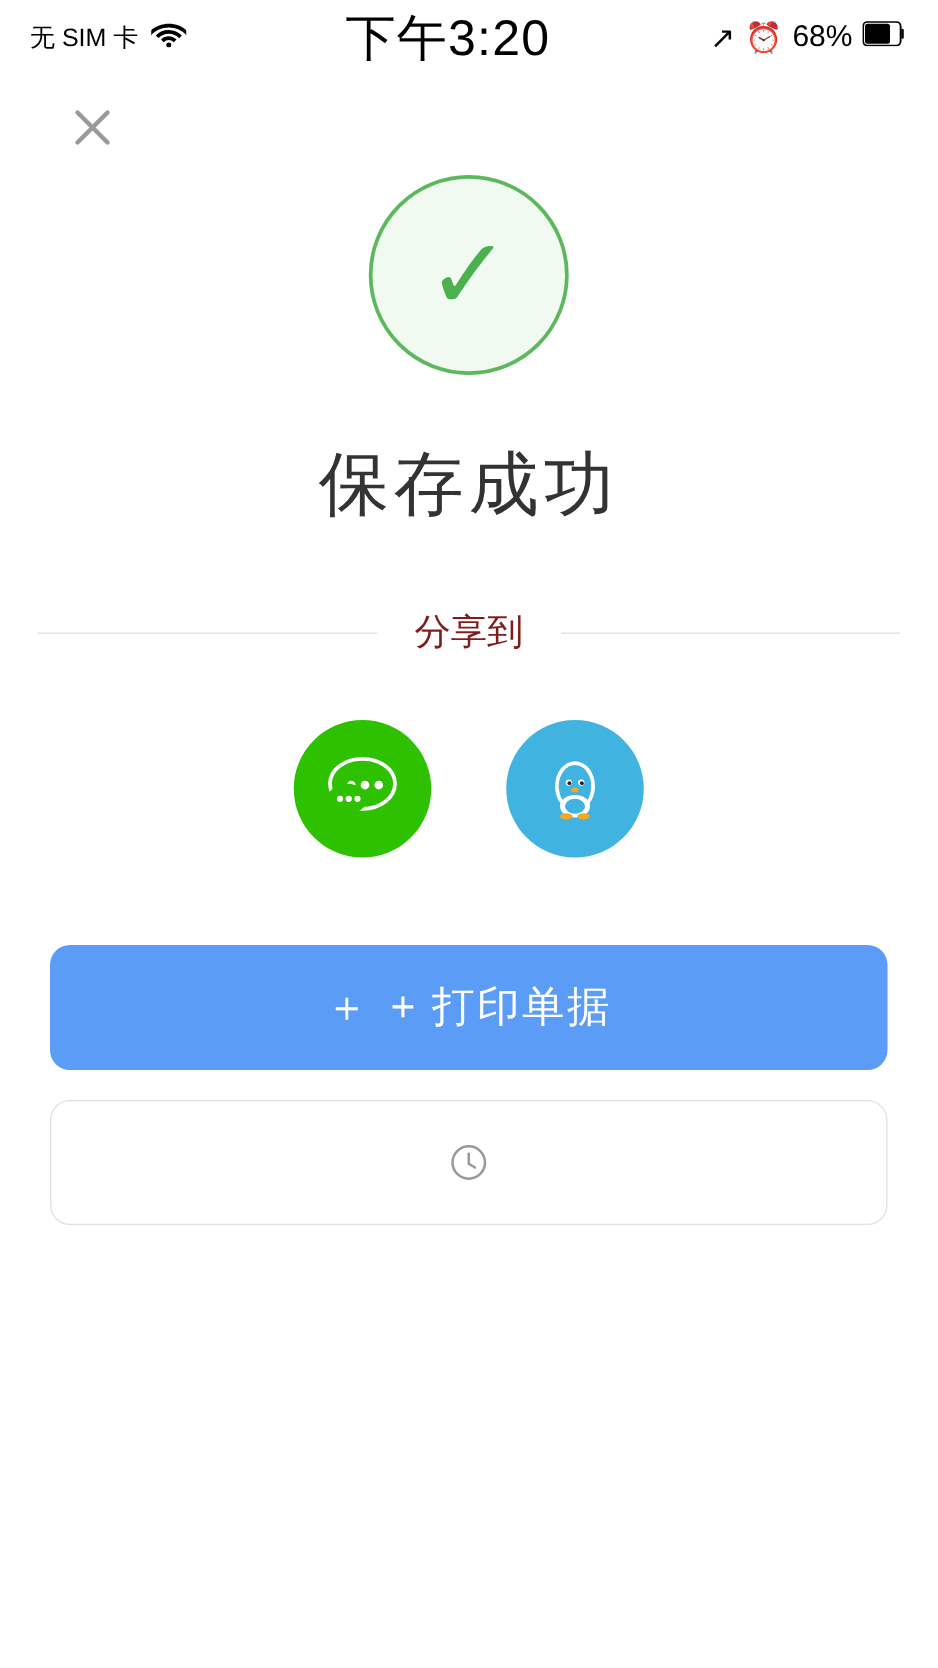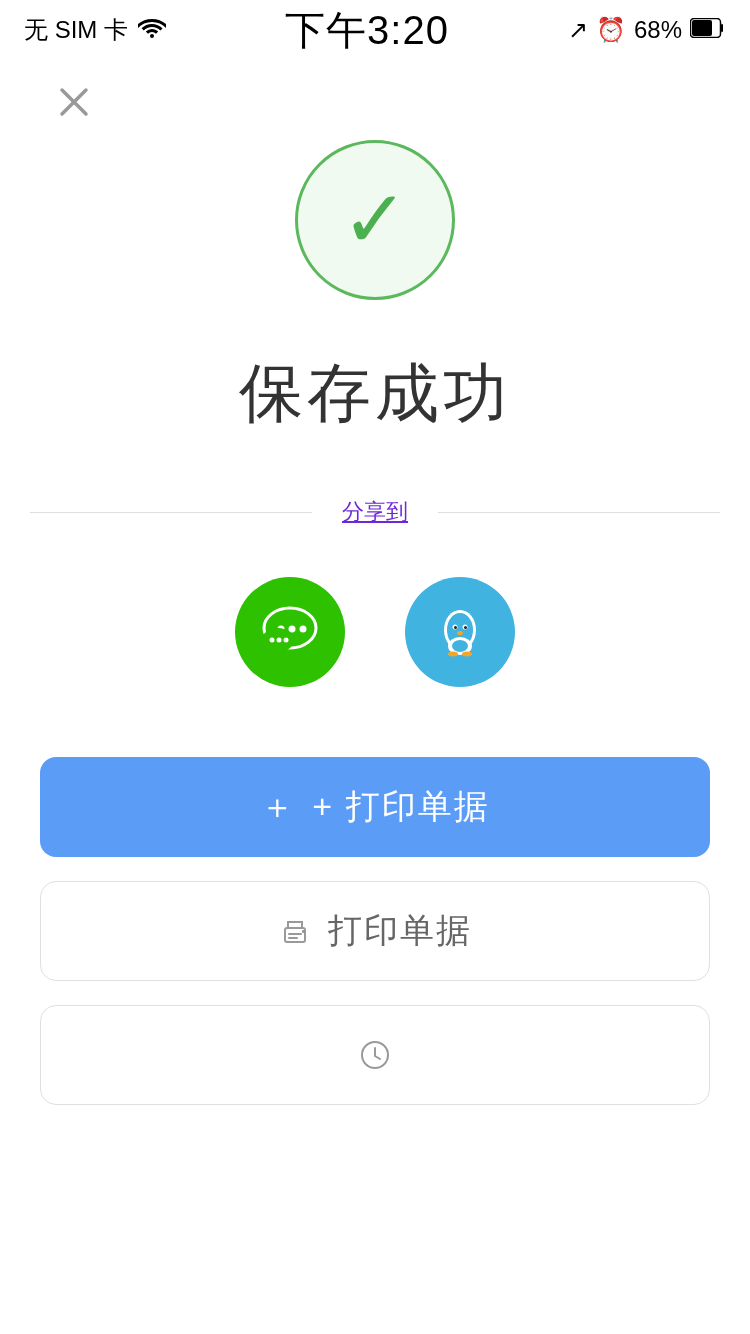--- a/index.html
+++ b/index.html
@@ -20,21 +20,21 @@
       display: flex;
       align-items: center;
       justify-content: space-between;
       padding: 0 24px;
       background: #fff;
     }
     .status-left {
       display: flex;
       align-items: center;
       gap: 10px;
-      font-size: 24px;
+      font-size: 20px;
       color: #000;
       font-weight: 500;
     }
     .status-center {
       font-size: 40px;
       font-weight: 500;
       color: #000;
       letter-spacing: 1px;
     }
     .status-right {
@@ -84,21 +84,21 @@
       margin-bottom: 50px;
     }
     .checkmark {
       font-size: 80px;
       color: #4caf50;
       line-height: 1;
     }
 
     
     .success-title {
-      font-size: 64px;
+      font-size: 56px;
       font-weight: 400;
       color: #333;
       letter-spacing: 4px;
       margin-bottom: 60px;
     }
 
     
     .share-section {
       width: 100%;
       display: flex;
@@ -106,24 +106,23 @@
       justify-content: center;
       margin-bottom: 50px;
     }
     .divider-line {
       flex: 1;
       height: 1px;
       background: #e0e0e0;
       margin: 0 30px;
     }
     .share-label {
-      font-size: 22px;
-      color: #6d28d9;
+      font-size: 29px;
+      color: #7f1d1d;
       white-space: nowrap;
-      text-decoration: underline;
     }
 
     
     .share-icons {
       display: flex;
       gap: 60px;
       justify-content: center;
       margin-bottom: 70px;
     }
     .share-icon-btn {
@@ -274,32 +273,20 @@
     </div>
   </div>
 
   <div class="action-buttons">
 
     <button class="action-btn primary-btn">
       <span class="btn-icon">＋</span>
       <span class="btn-text">+ 打印单据</span>
     </button>
 
-    <button class="action-btn secondary-btn">
-      <span class="btn-icon">
-        <svg width="34" height="34" viewBox="0 0 34 34" fill="none">
-          <rect x="7" y="14" width="20" height="14" rx="2" stroke="#999" stroke-width="2"></rect>
-          <rect x="10" y="19" width="14" height="2" rx="1" fill="#999"></rect>
-          <rect x="10" y="23" width="10" height="2" rx="1" fill="#999"></rect>
-          <path d="M10 14V8h14v6" stroke="#999" stroke-width="2"></path>
-          <rect x="24" y="16" width="3" height="3" rx="1" fill="#999"></rect>
-        </svg>
-      </span>
-      <span class="btn-text">打印单据</span>
-    </button>
 
     <button class="action-btn secondary-btn">
       <span class="btn-icon">
         <svg width="34" height="34" viewBox="0 0 34 34" fill="none">
           <circle cx="17" cy="17" r="13" stroke="#999" stroke-width="2"></circle>
           <path d="M17 10v8l5 3" stroke="#999" stroke-width="2" stroke-linecap="round"></path>
         </svg>
       </span>
     </button>
 

